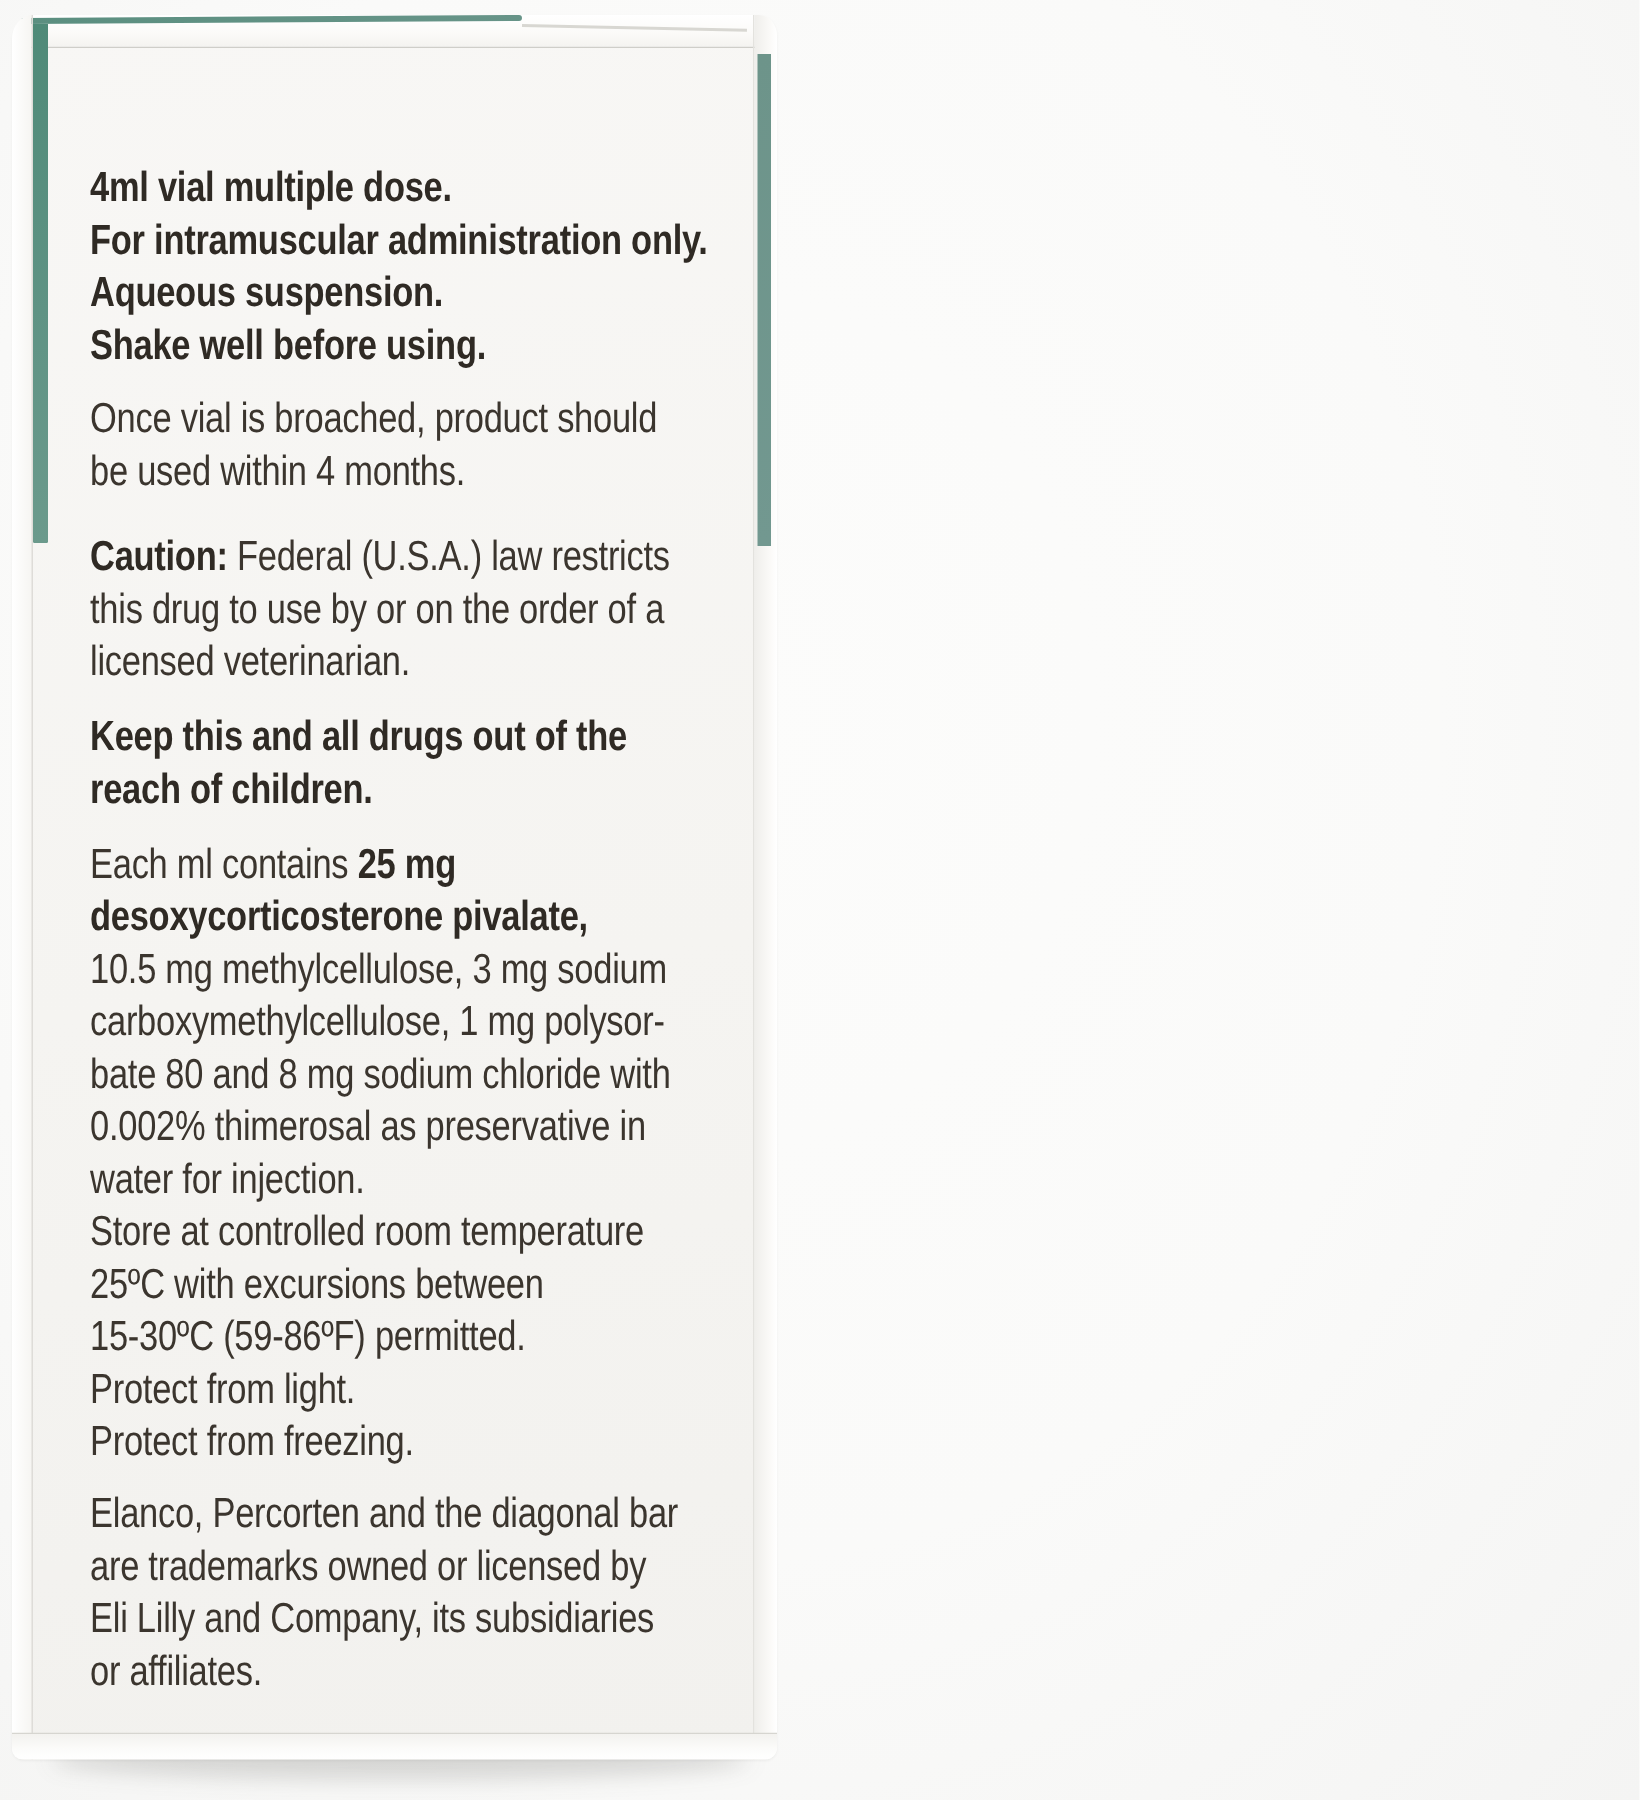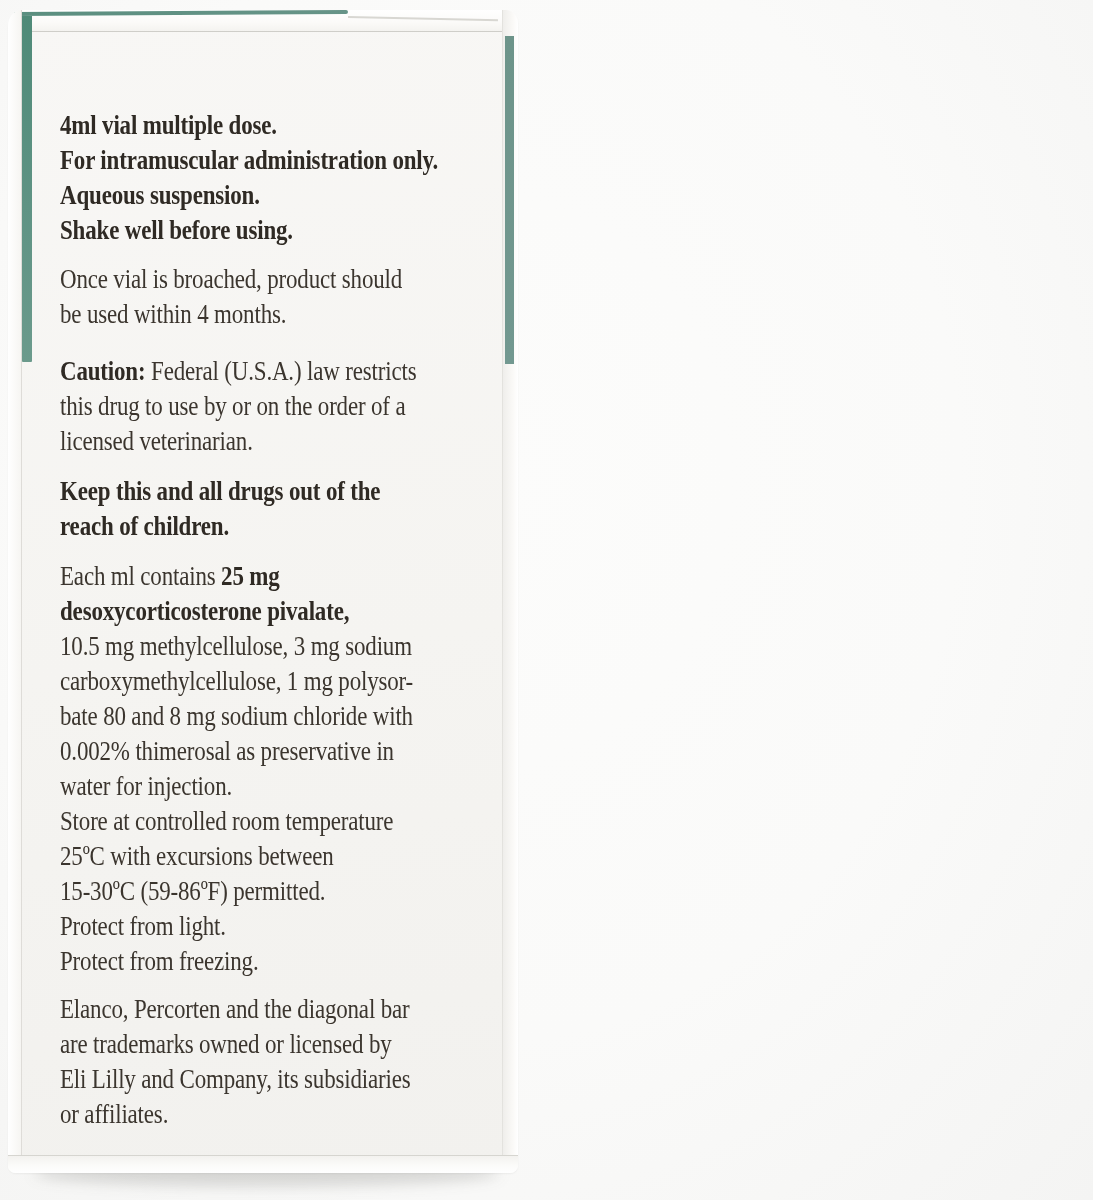--- a/index.html
+++ b/index.html
@@ -31,21 +31,20 @@
   
   .product-box {
     position: absolute;
     left: 8px;
     top: 10px;
     width: 510px;
     height: 1163px;
     background: linear-gradient(173deg, #f8f7f5 0%, #f5f4f1 55%, #f2f1ee 100%);
     border-radius: 16px 12px 8px 8px / 18px 14px 8px 8px;
     box-shadow: inset 0 0 22px rgba(0,0,0,0.025), 0 1px 2px rgba(0,0,0,0.05);
-    font-family: Liberation Serif, serif;
   }
 
   
   .box-top-edge {
     position: absolute;
     top: 0;
     left: 0;
     right: 0;
     height: 21px;
     background: linear-gradient(180deg, #ffffff 0%, #fbfaf8 60%, #f4f3f0 100%);

